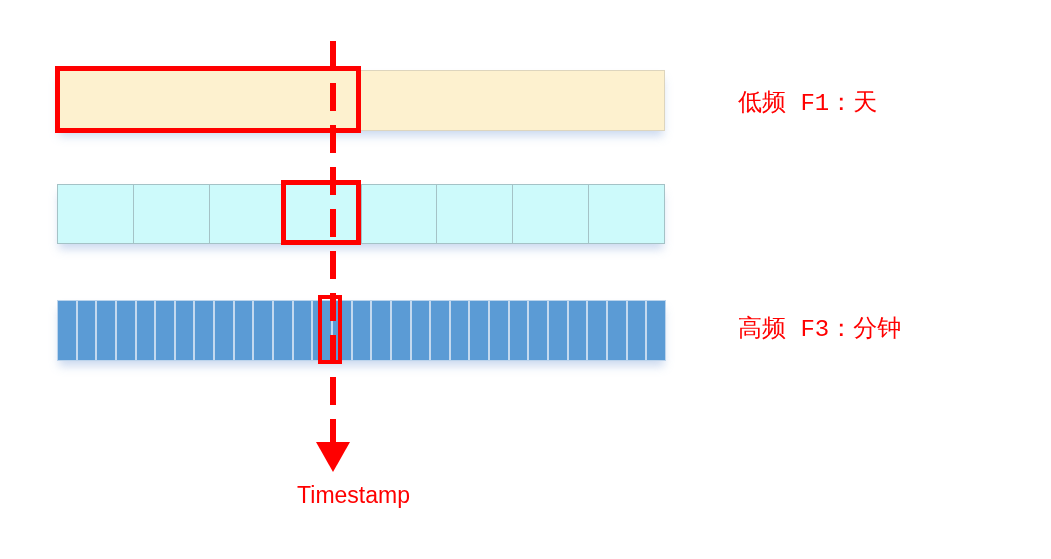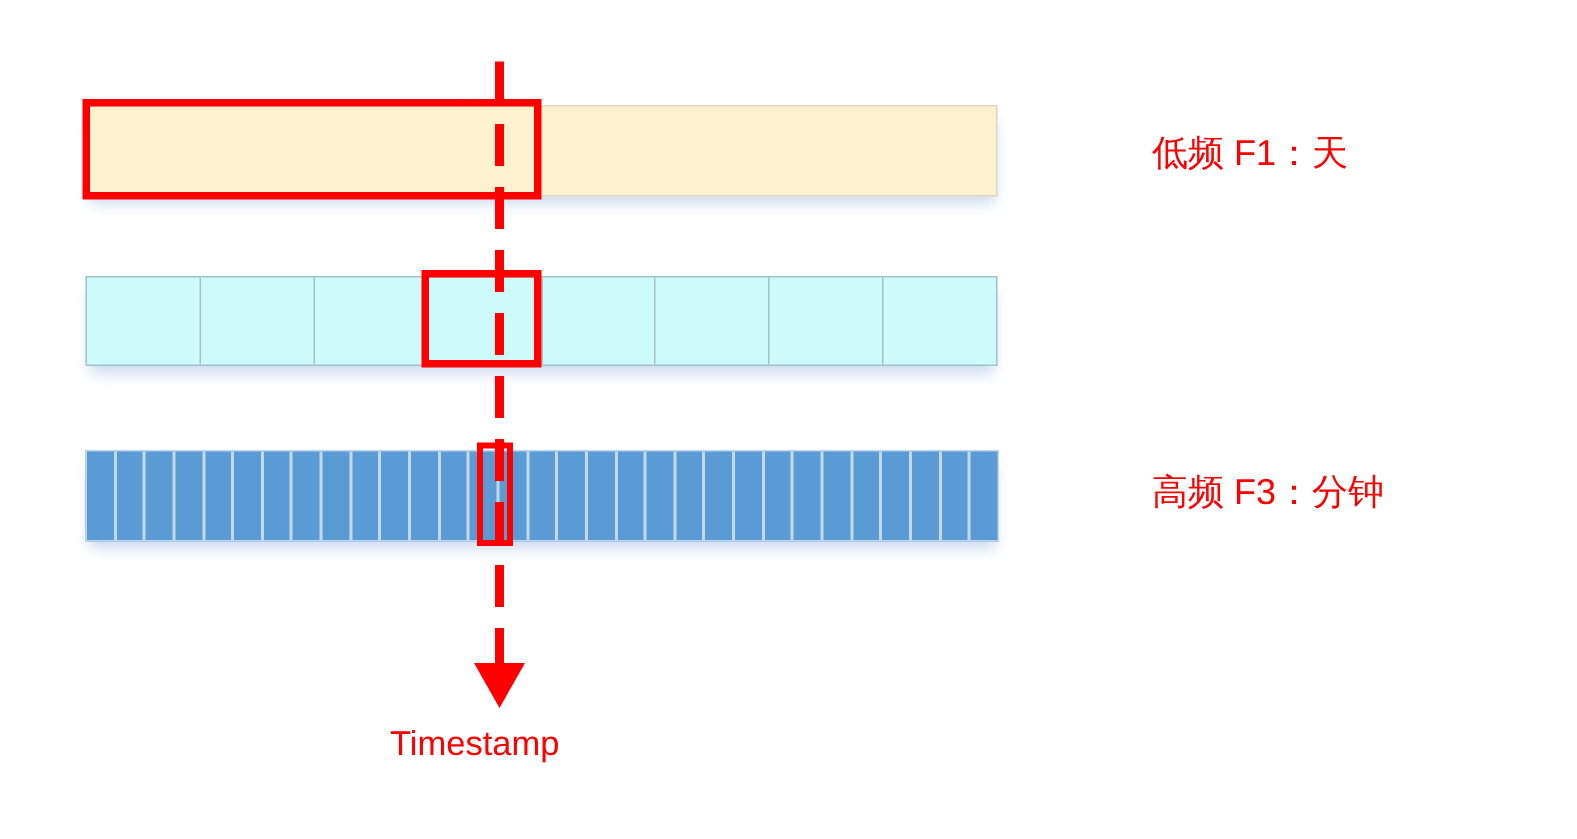--- a/index.html
+++ b/index.html
@@ -75,30 +75,31 @@
     width:0;height:0;
     border-left:17px solid transparent;
     border-right:17px solid transparent;
     border-top:30px solid var(--accent-red);
     z-index:4;
   }
   .timestamp{
     position:absolute;
     left:260px;top:482px;
     width:150px;
-    text-align:left;
+    text-align:right;
     font-size:23px;
     color:var(--accent-red);
   }
   .freq-label{
     position:absolute;
-    left:768px;
+    left:738px;
     font-size:24px;
     color:var(--accent-red);
     white-space:nowrap;
+    font-family:Liberation Mono, monospace;
   }
   .label-f1{top:86px;}
   .label-f2{top:199px;}
   .label-f3{top:312px;}
 </style>
 </head>
 <body>
 
 <div class="canvas">
 

